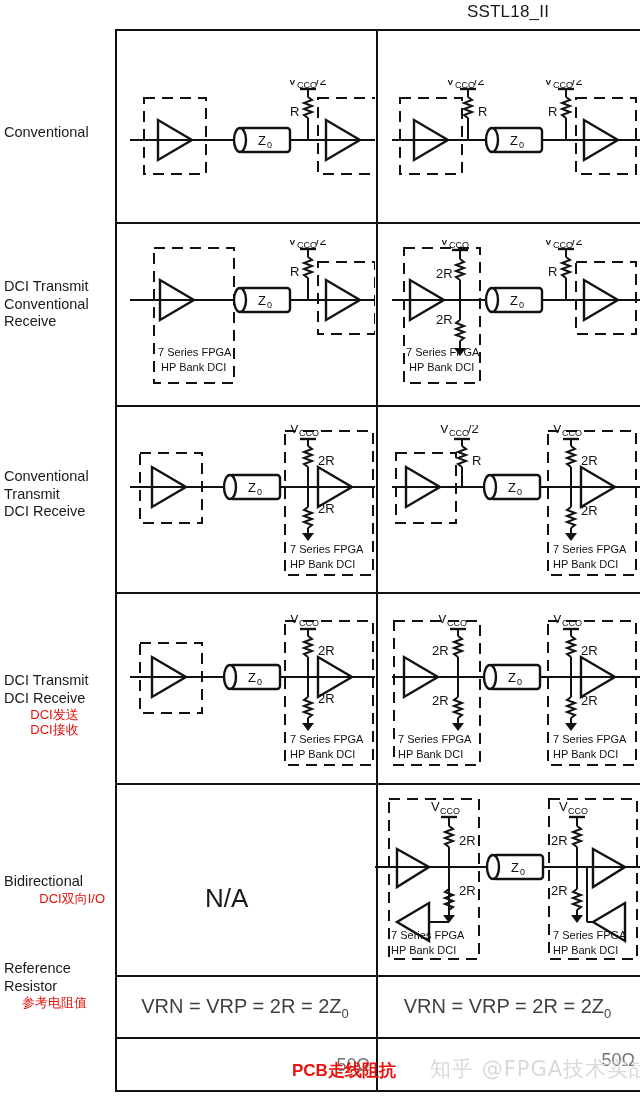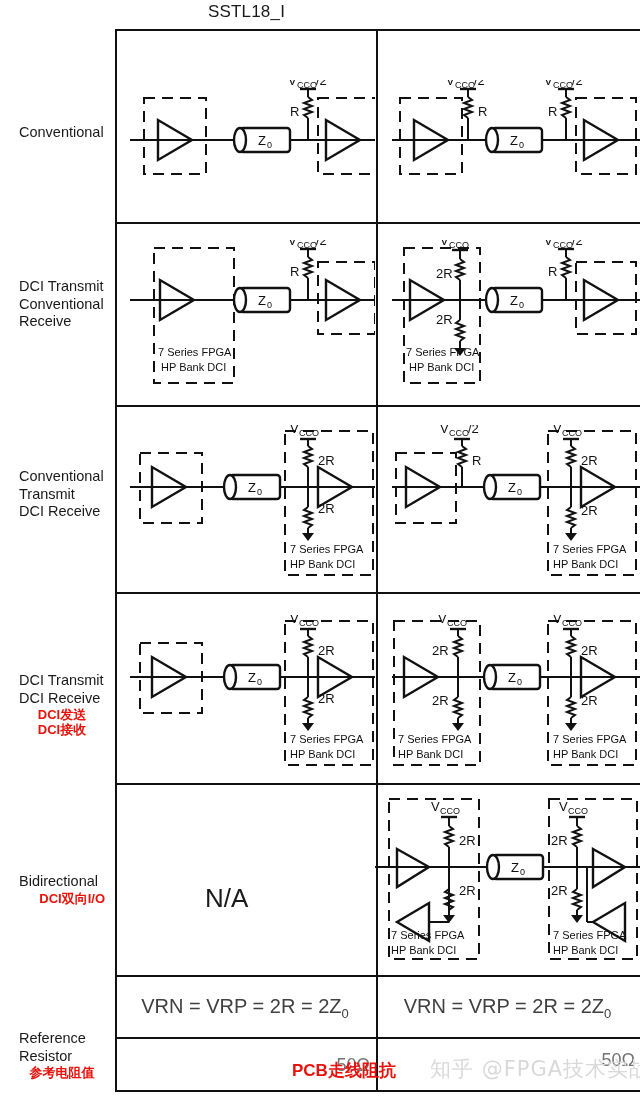--- a/index.html
+++ b/index.html
@@ -54,26 +54,26 @@
 
   
   .rowlabel {
     position: absolute;
     left: 0;
     width: 113px;
     color: #1a1a1a;
     font-size: 14.5px;
     line-height: 17.5px;
     text-align: left;
-    padding-left: 19px;
+    padding-left: 4px;
   }
   .rowlabel .cn {
     display: block;
     color: #e8120c;
-    font-weight: bold;
+    font-weight: normal;
     font-size: 13px;
     line-height: 15px;
     text-align: center;
     padding-right: 8px;
   }
   .rowlabel.center-cn .cn { text-align: right; }
 
   
   .cell {
     position: absolute;
@@ -126,21 +126,21 @@
   }
   .lbl   { font-size: 13px; }
   .lbl-t { font-size: 11px; }
   .sub   { font-size: 9px; }
 </style>
 </head>
 <body>
 
 <div id="page">
 
-  <div class="hdr" id="hdr-1">SSTL18_I</div>
+  <div class="hdr" id="hdr-2">SSTL18_II</div>
 
   <div class="rowlabel" style="top:124px;">
     <span>Conventional</span>
   </div>
 
   <div class="rowlabel" style="top:278px;">
     <span>DCI Transmit</span><br>
     <span>Conventional</span><br>
     <span>Receive</span>
   </div>
@@ -156,21 +156,21 @@
     <span>DCI Receive</span>
     <span class="cn">DCI发送</span>
     <span class="cn">DCI接收</span>
   </div>
 
   <div class="rowlabel center-cn" style="top:873px;">
     <span>Bidirectional</span>
     <span class="cn">DCI双向I/O</span>
   </div>
 
-  <div class="rowlabel" style="top:1030px;">
+  <div class="rowlabel" style="top:960px;">
     <span>Reference</span><br>
     <span>Resistor</span>
     <span class="cn">参考电阻值</span>
   </div>
 
 
   <div id="table">
     <div id="vsplit"></div>
     <div class="rowline" style="top:191px;"></div>
     <div class="rowline" style="top:374px;"></div>

